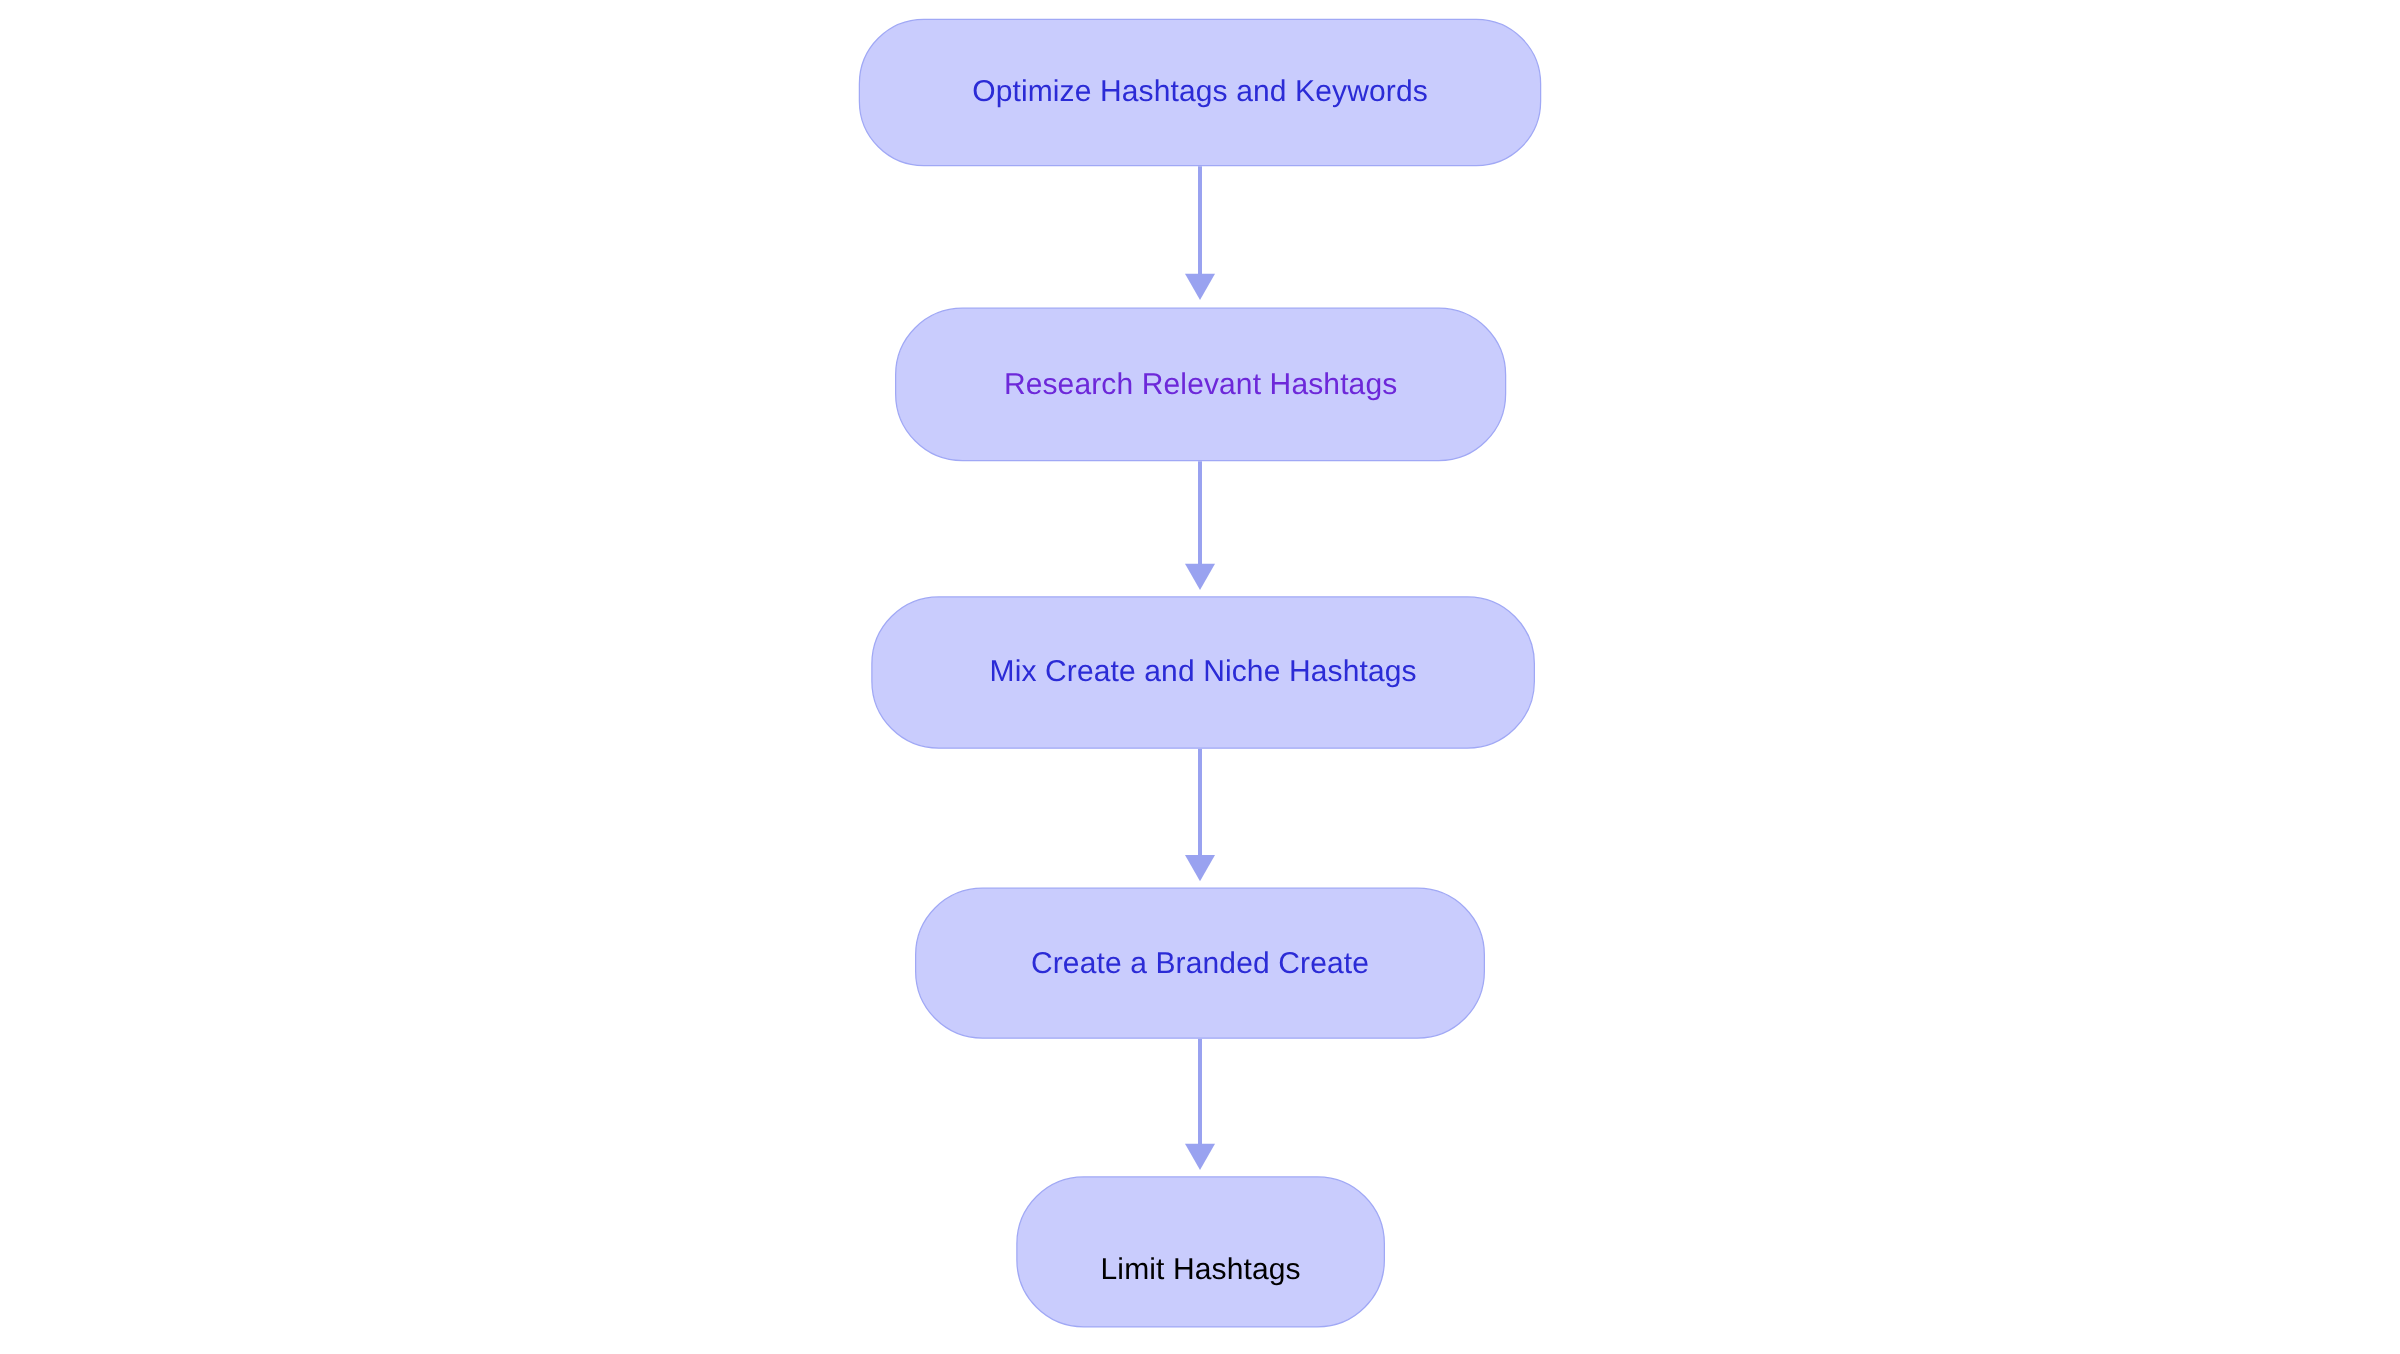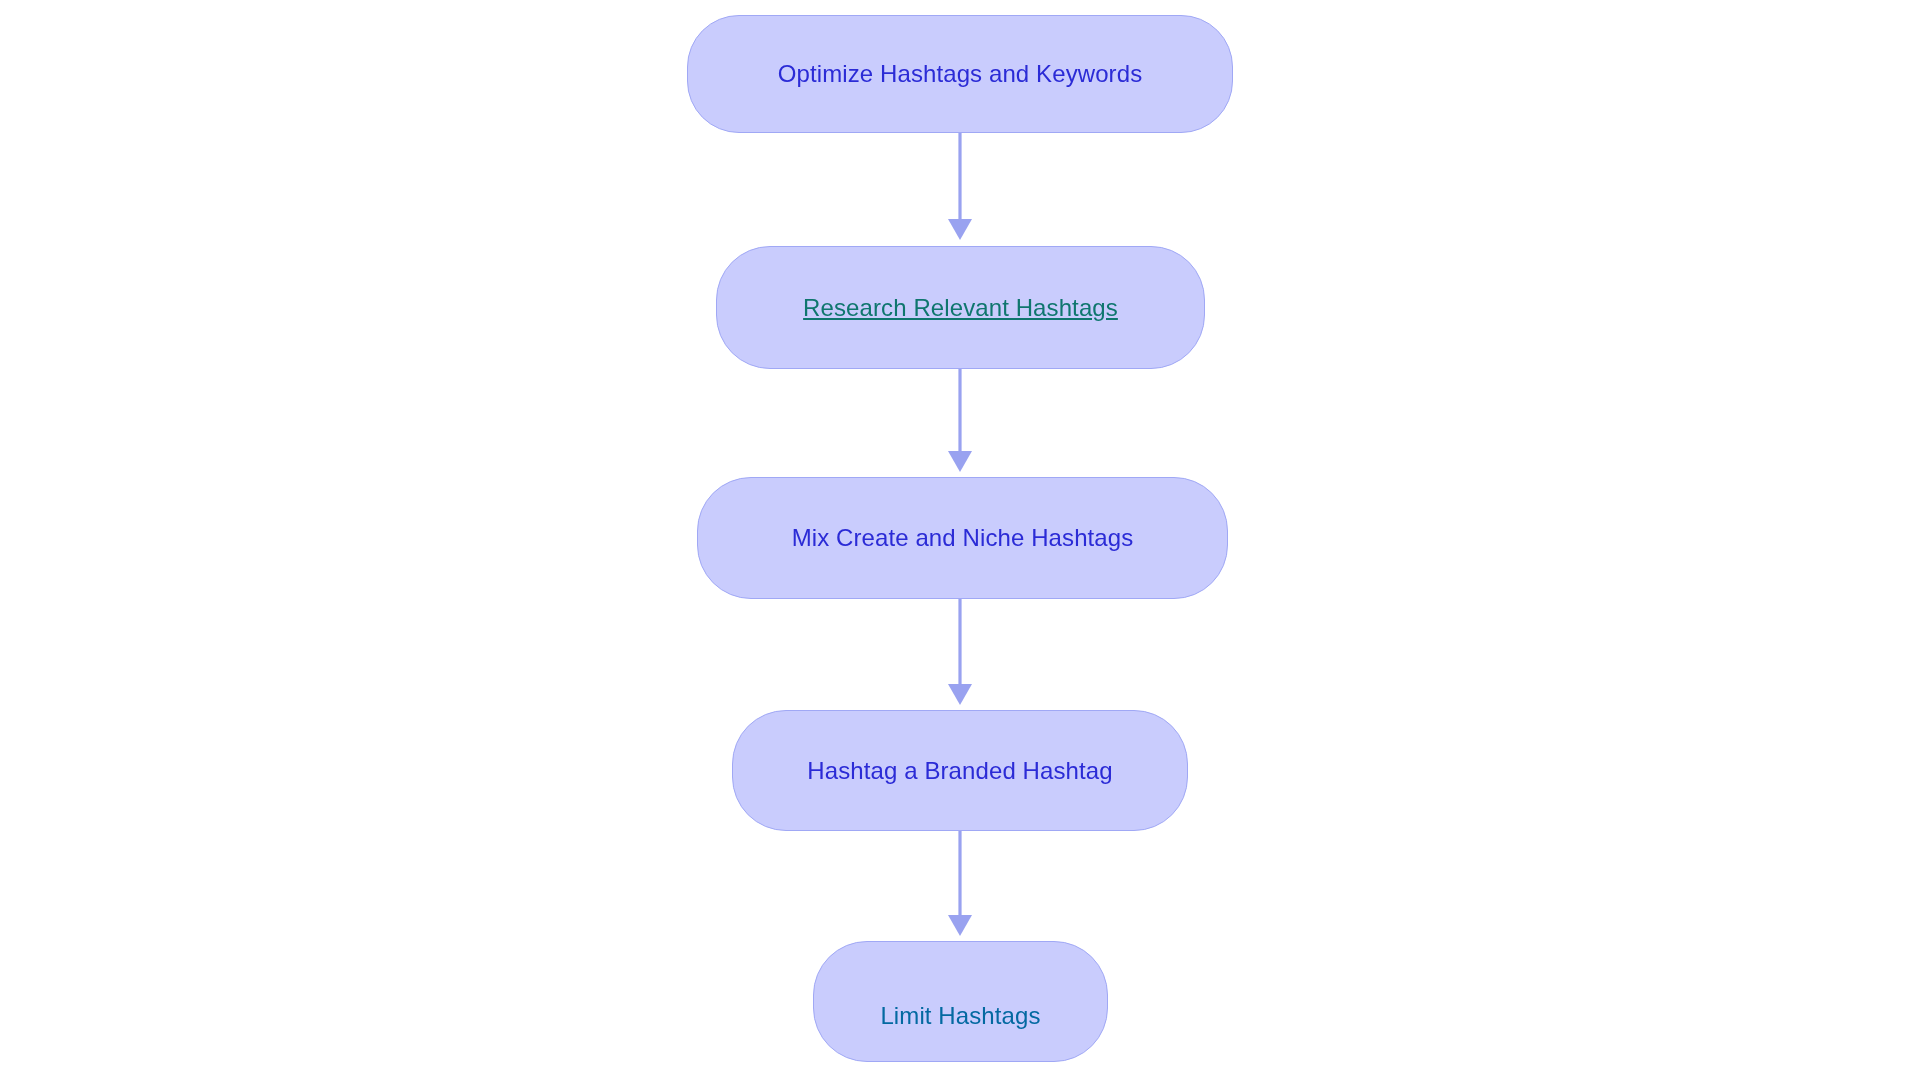--- a/index.html
+++ b/index.html
@@ -92,28 +92,28 @@
       <line x1="960" y1="831" x2="960" y2="920" stroke="#99a2f0" stroke-width="3.2"></line>
       <polygon points="948,915 972,915 960,936" fill="#99a2f0"></polygon>
     </g>
   </svg>
 
   <div class="flow-node" id="node-0" style="background: rgb(201, 204, 253); border-color: rgb(160, 168, 245);">
     <span class="flow-node-label" style="color: rgb(43, 43, 214);">Optimize Hashtags and Keywords</span>
   </div>
 
   <div class="flow-node" id="node-1" style="background: rgb(201, 204, 253); border-color: rgb(160, 168, 245);">
-    <span class="flow-node-label" style="color: #0f766e; text-decoration: underline;">Research Relevant Hashtags</span>
+    <span class="flow-node-label" style="color: #6d28d9;">Research Relevant Hashtags</span>
   </div>
 
   <div class="flow-node" id="node-2" style="background: rgb(201, 204, 253); border-color: rgb(160, 168, 245);">
     <span class="flow-node-label" style="color: rgb(43, 43, 214);">Mix Create and Niche Hashtags</span>
   </div>
 
   <div class="flow-node" id="node-3" style="background: rgb(201, 204, 253); border-color: rgb(160, 168, 245);">
-    <span class="flow-node-label" style="color: rgb(43, 43, 214);">Hashtag a Branded Hashtag</span>
+    <span class="flow-node-label" style="color: rgb(43, 43, 214);">Create a Branded Create</span>
   </div>
 
   <div class="flow-node" id="node-4" style="background: rgb(201, 204, 253); border-color: rgb(160, 168, 245);">
-    <span class="flow-node-label" style="color: #0369a1; margin-top: 28px;">Limit Hashtags</span>
+    <span class="flow-node-label" style="color: #000000; margin-top: 28px;">Limit Hashtags</span>
   </div>
 
 </div>
 
 </body></html>

